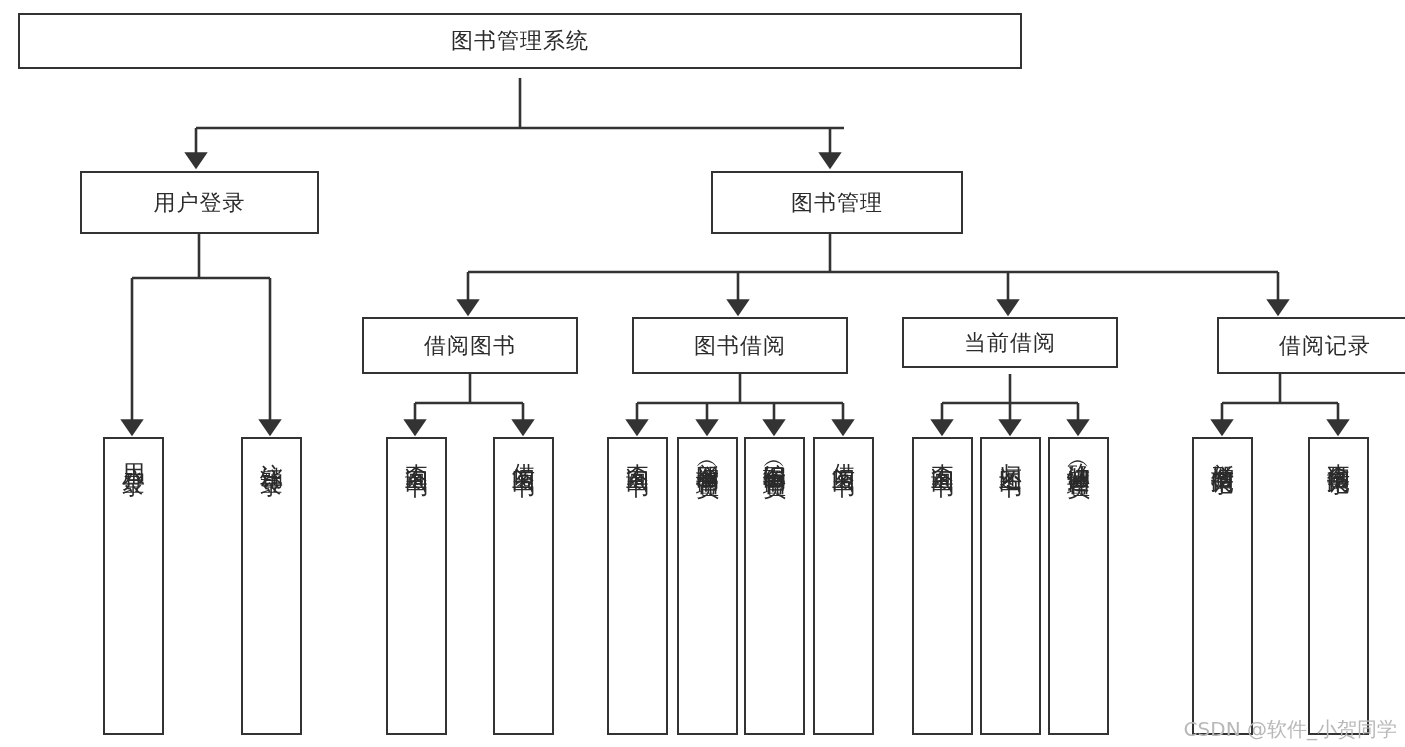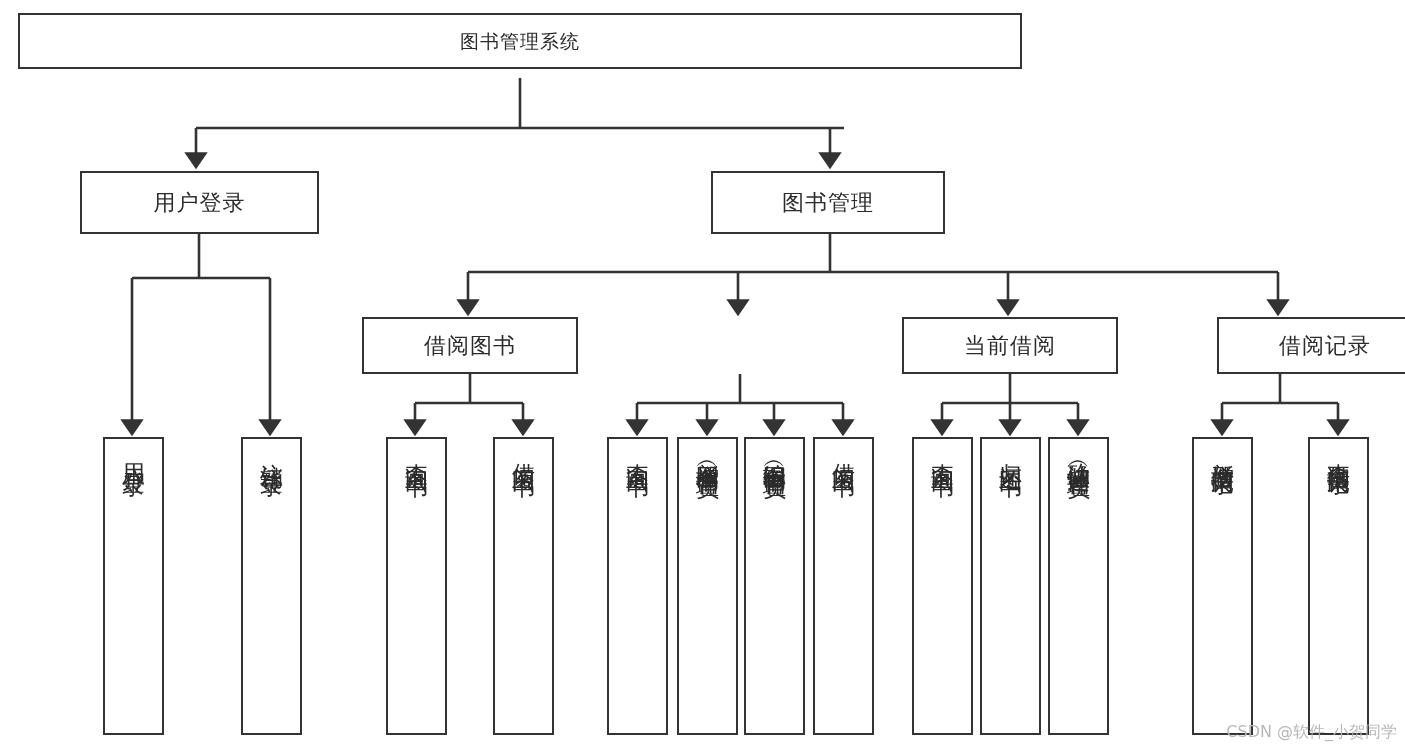--- a/index.html
+++ b/index.html
@@ -38,21 +38,21 @@
     display: block;
     text-align: center;
     line-height: 1.08;
   }
   
   .node.horiz .lbl {
     font-size: 22px;
     letter-spacing: 1px;
     white-space: nowrap;
   }
-  .node.root .lbl { font-size: 19px; }
+  .node.root .lbl { font-size: 22px; }
   
   .node.vert {
     align-items: flex-start;
     justify-content: center;
     padding-top: 6px;
   }
   .node.vert .lbl {
     writing-mode: vertical-rl;
     text-orientation: upright;
     font-size: 23px;
@@ -60,21 +60,21 @@
     letter-spacing: 4px;
     white-space: nowrap;
   }
   .node.vert.tall .lbl {
     letter-spacing: 2px;
   }
   .watermark {
     position: absolute;
     right: 8px;
     bottom: 4px;
-    font-size: 16px;
+    font-size: 20px;
     color: #b8b8b8;
     z-index: 5;
     white-space: nowrap;
     font-family: "DejaVu Sans", "Liberation Sans", sans-serif;
   }
 </style>
 </head>
 <body>
 
 <div id="canvas">
@@ -130,30 +130,33 @@
   </svg>
 
   <div class="node horiz root" style="left:18px; top:13px; width:1004px; height:56px;">
     <span class="lbl">图书管理系统</span>
   </div>
 
   <div class="node horiz" style="left:80px; top:171px; width:239px; height:63px;">
     <span class="lbl">用户登录</span>
   </div>
 
-  <div class="node horiz" style="left:711px; top:171px; width:234px; height:63px;">
+  <div class="node horiz" style="left:711px; top:171px; width:252px; height:63px;">
     <span class="lbl">图书管理</span>
   </div>
 
   <div class="node horiz" style="left:362px; top:317px; width:216px; height:57px;">
     <span class="lbl">借阅图书</span>
   </div>
 
-
-  <div class="node horiz" style="left:902px; top:317px; width:216px; height:57px;">
+  <div class="node horiz" style="left:632px; top:317px; width:216px; height:57px;">
+    <span class="lbl">图书借阅</span>
+  </div>
+
+  <div class="node horiz" style="left:902px; top:317px; width:216px; height:51px;">
     <span class="lbl">当前借阅</span>
   </div>
 
   <div class="node horiz" style="left:1172px; top:317px; width:216px; height:57px;margin-left:45px;">
     <span class="lbl">借阅记录</span>
   </div>
 
   <div class="node vert" style="left:103px; top:437px; width:61px; height:298px;">
     <span class="lbl">用户登录</span>
   </div>

